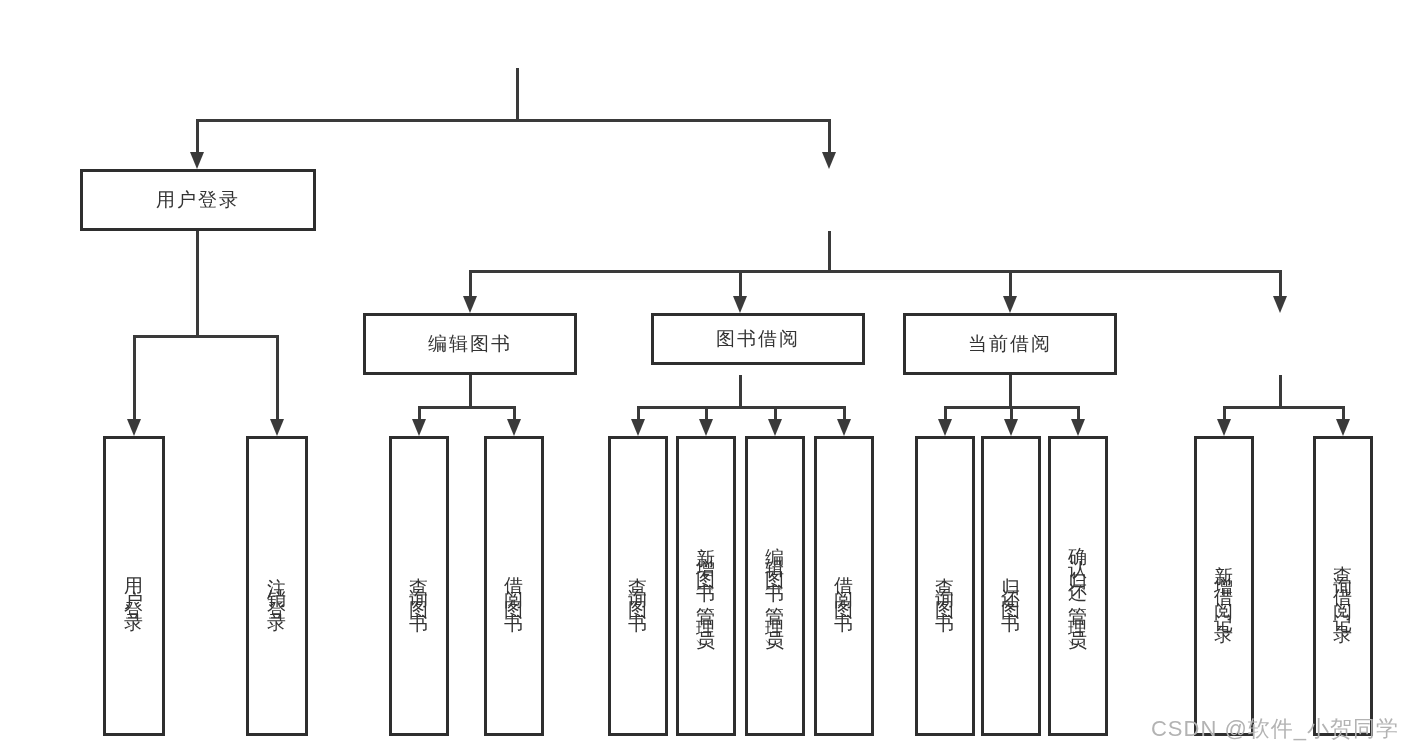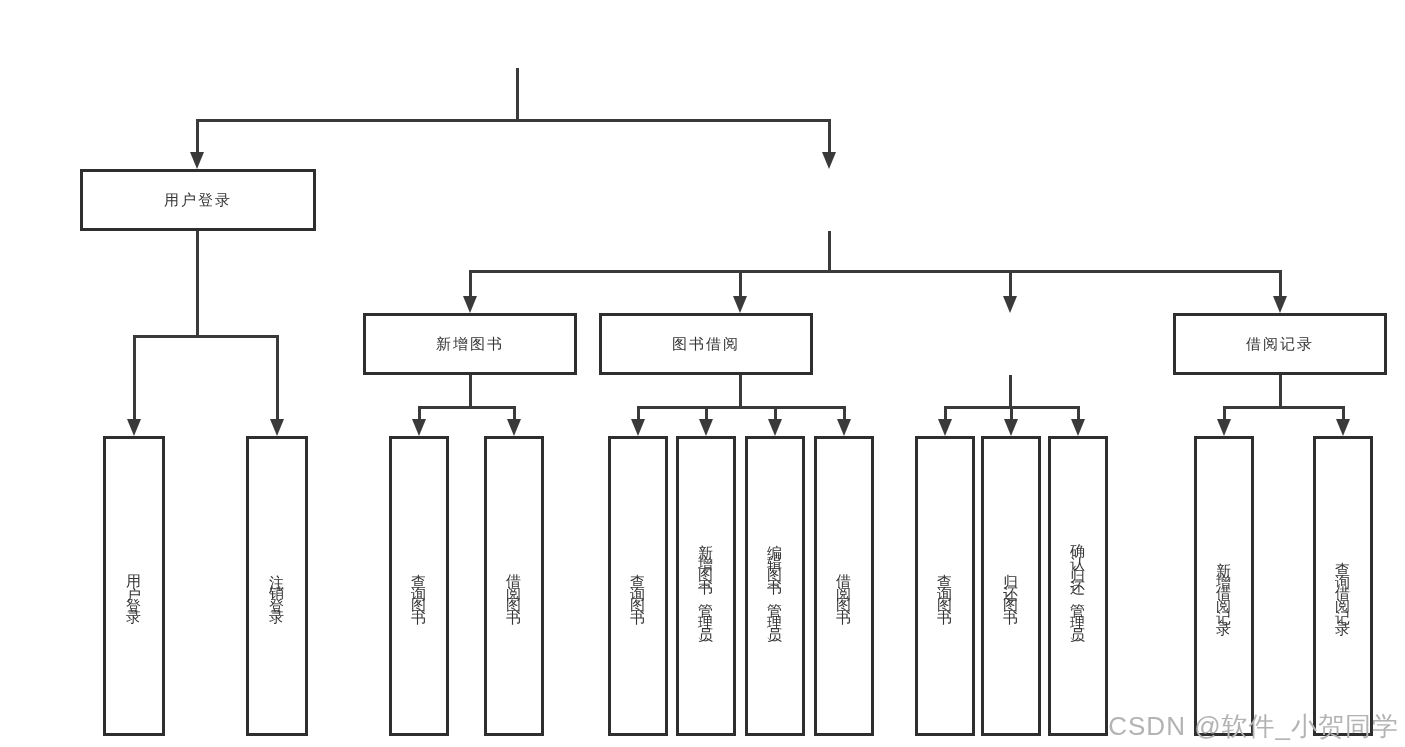--- a/index.html
+++ b/index.html
@@ -19,21 +19,21 @@
     overflow:hidden;
   }
   .node{
     position:absolute;
     box-sizing:border-box;
     border:3px solid var(--border);
     background:#fff;
     display:flex;
     align-items:center;
     justify-content:center;
-    font-size:15px;
+    font-size:19px;
     color:var(--text);
     letter-spacing:2px;
     z-index:2;
   }
   .node.root{font-size:18px;}
   .node.leaf span{
     writing-mode:vertical-rl;
     text-orientation:mixed;
     letter-spacing:12px;
     line-height:1;
@@ -45,43 +45,43 @@
     width:0;height:0;
     border-left:7px solid transparent;
     border-right:7px solid transparent;
     border-top:17px solid var(--line);
     z-index:1;
   }
   .watermark{
     position:absolute;
     right:6px;bottom:3px;
     color:var(--wm);
-    font-size:26px;
+    font-size:22px;
     letter-spacing:1px;
     z-index:3;
   }
 </style>
 </head>
 <body>
 
 <div class="canvas" id="canvas">
 
 
   <div class="node" style="left:80px;top:169px;width:236px;height:62px;">
     <span>用户登录</span>
   </div>
 
   <div class="node" style="left:363px;top:313px;width:214px;height:62px;">
-    <span>新增图书</span>
+    <span>编辑图书</span>
   </div>
-  <div class="node" style="left:599px;top:313px;width:214px;height:62px;">
+  <div class="node" style="left:651px;top:313px;width:214px;height:52px;">
     <span>图书借阅</span>
   </div>
-  <div class="node" style="left:1173px;top:313px;width:214px;height:62px;">
-    <span>借阅记录</span>
+  <div class="node" style="left:903px;top:313px;width:214px;height:62px;">
+    <span>当前借阅</span>
   </div>
 
   <div class="node leaf" style="left:103px;top:436px;width:62px;height:300px;">
     <span>用户登录</span>
   </div>
   <div class="node leaf" style="left:246px;top:436px;width:62px;height:300px;">
     <span>注销登录</span>
   </div>
 
   <div class="node leaf" style="left:389px;top:436px;width:60px;height:300px;">

